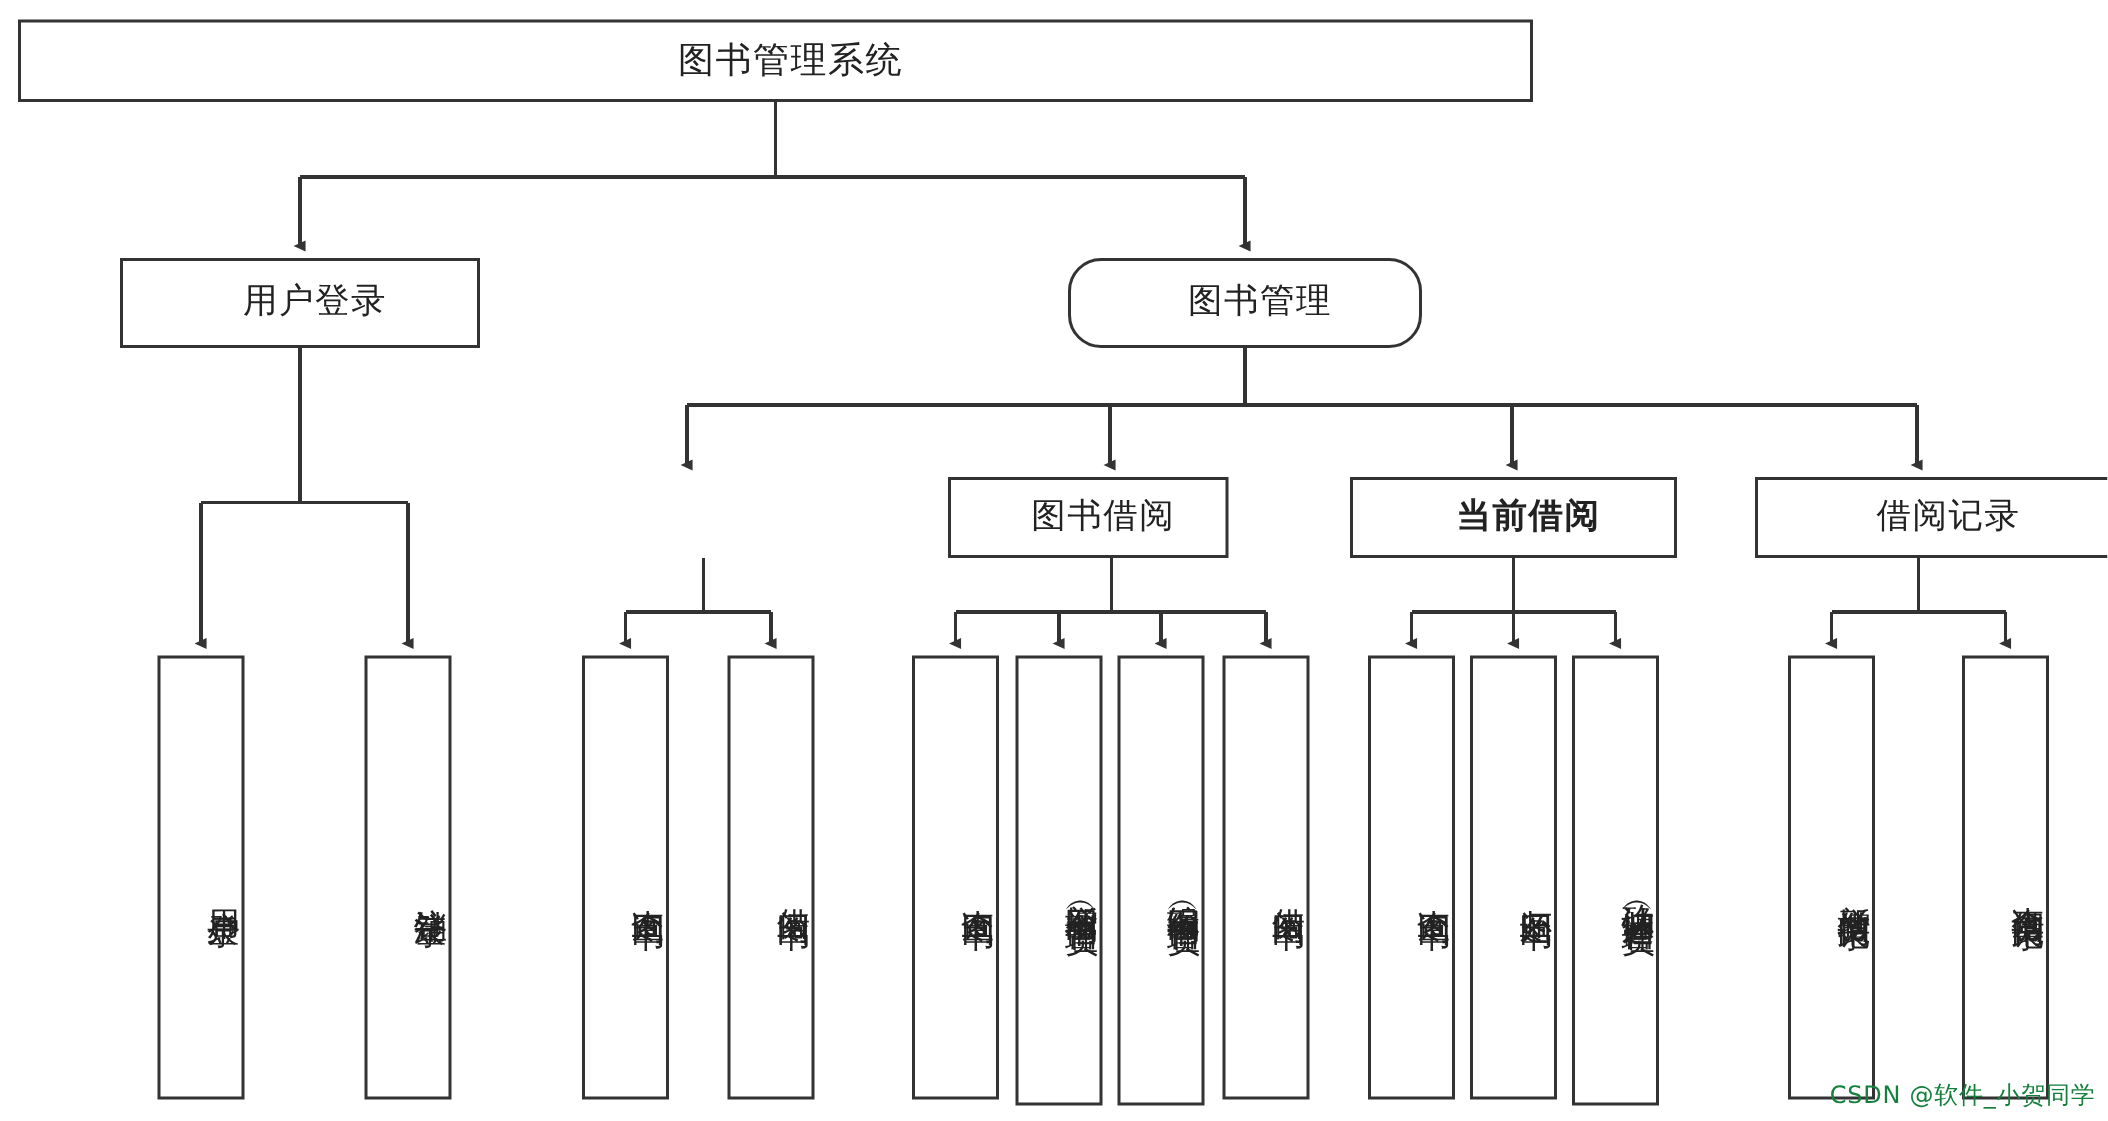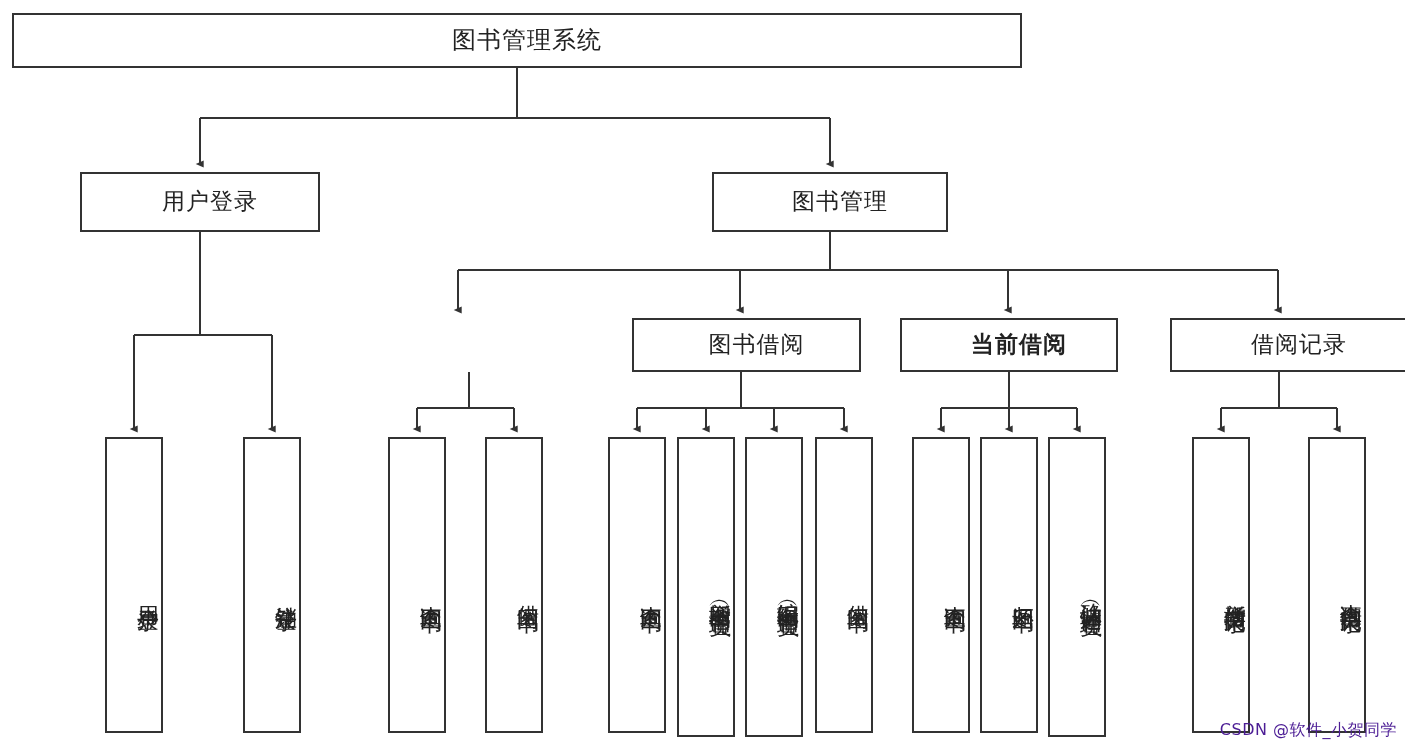--- a/index.html
+++ b/index.html
@@ -59,21 +59,21 @@
     writing-mode: vertical-rl;
     text-orientation: upright;
     display: block;
     white-space: nowrap;
   }
   .watermark {
     position: absolute;
     right: 8px;
     bottom: 6px;
     font-size: 16px;
-    color: #4c1d95;
+    color: #15803d;
     letter-spacing: 0.5px;
     white-space: nowrap;
     font-family: "DejaVu Sans", "Liberation Sans", sans-serif;
   }
 </style>
 </head>
 <body>
 
 <div id="canvas">
 
@@ -127,25 +127,25 @@
     </g>
   </svg>
 
   <div class="node horiz root" style="left:12px; top:13px; width:1010px; height:55px;">
     <span>图书管理系统</span>
   </div>
 
   <div class="node horiz" style="left:80px; top:172px; width:240px; height:60px;">
     <span>用户登录</span>
   </div>
-  <div class="node horiz" style="left:712px; top:172px; width:236px; height:60px;">
+  <div class="node horiz" style="left:712px; top:172px; width:236px; height:60px;border-radius:22px;">
     <span>图书管理</span>
   </div>
 
-  <div class="node horiz" style="left:632px; top:318px; width:229px; height:54px;">
+  <div class="node horiz" style="left:632px; top:318px; width:187px; height:54px;">
     <span>图书借阅</span>
   </div>
   <div class="node horiz" style="left:900px; top:318px; width:218px; height:54px;font-weight:bold;">
     <span>当前借阅</span>
   </div>
   <div class="node horiz" style="left:1170px; top:318px; width:238px; height:54px;">
     <span>借阅记录</span>
   </div>
 
   <div class="node vert" style="left:105px; top:437px; width:58px; height:296px;">

